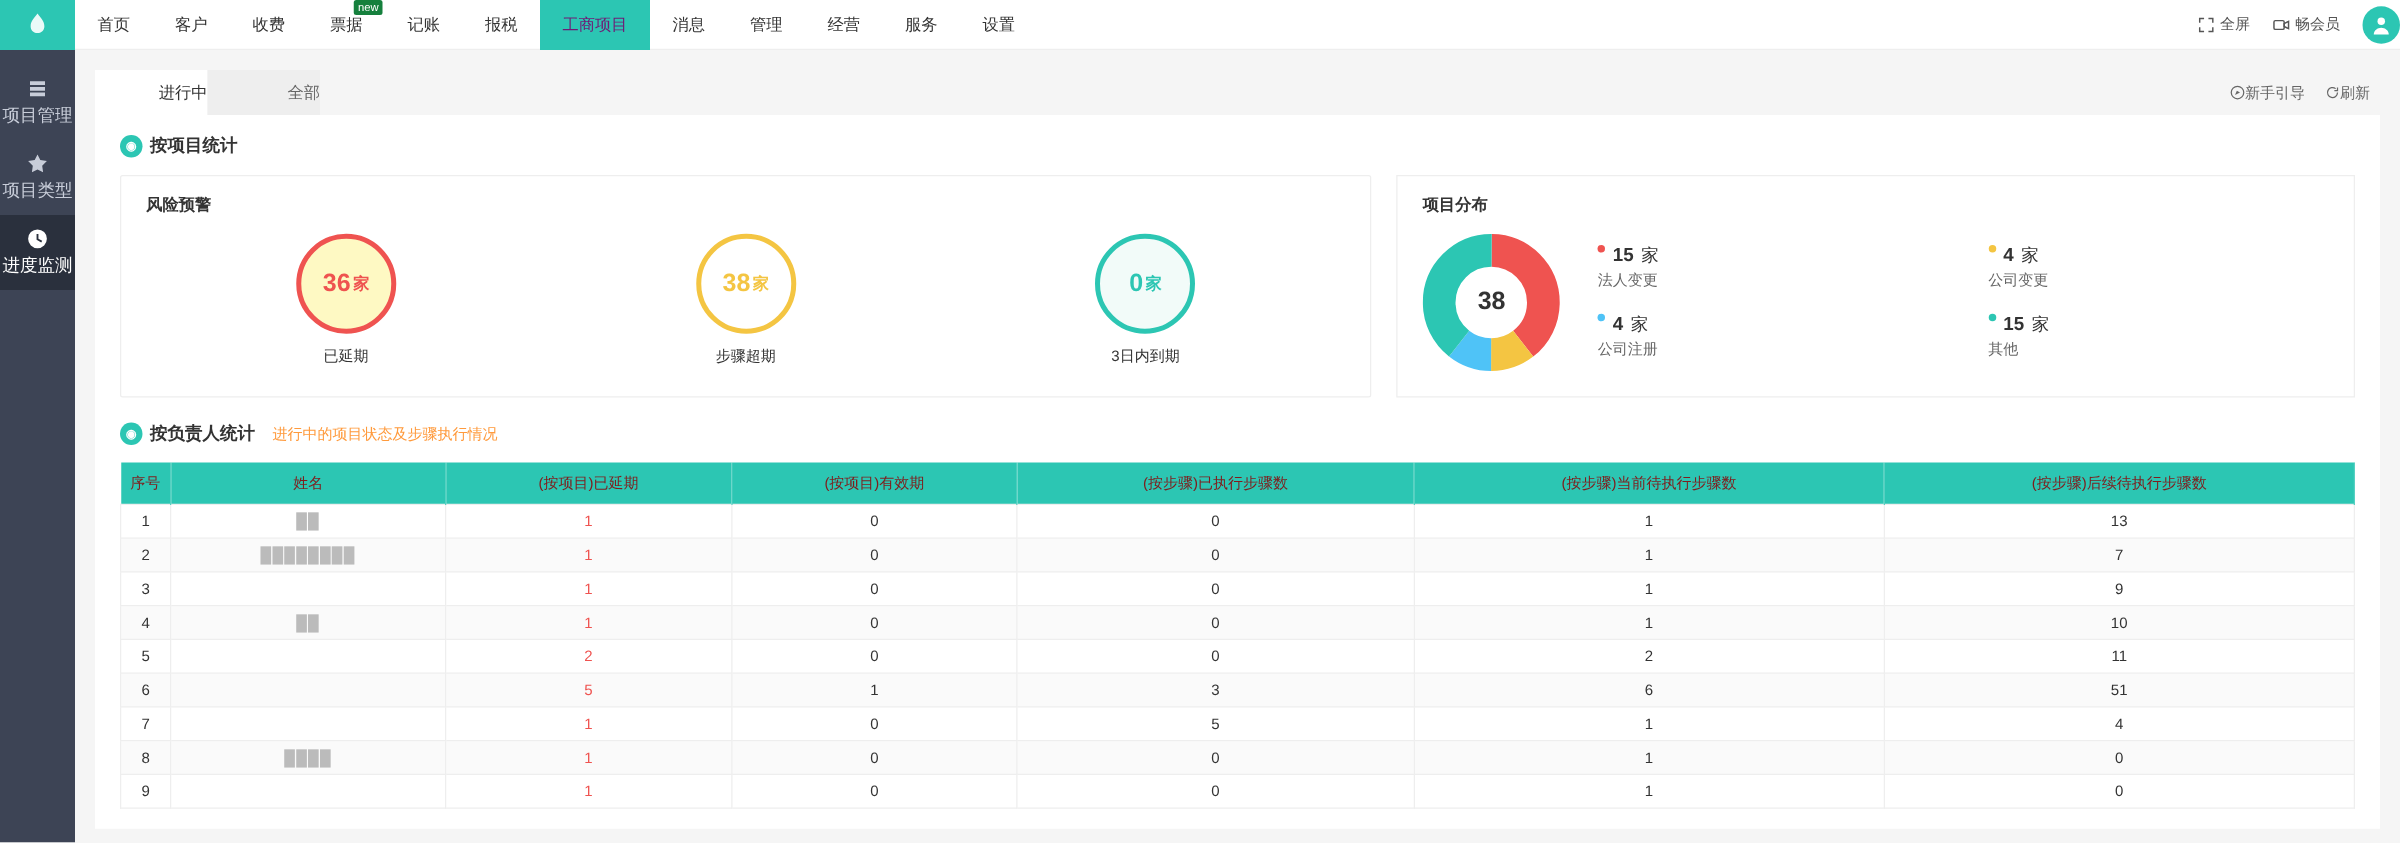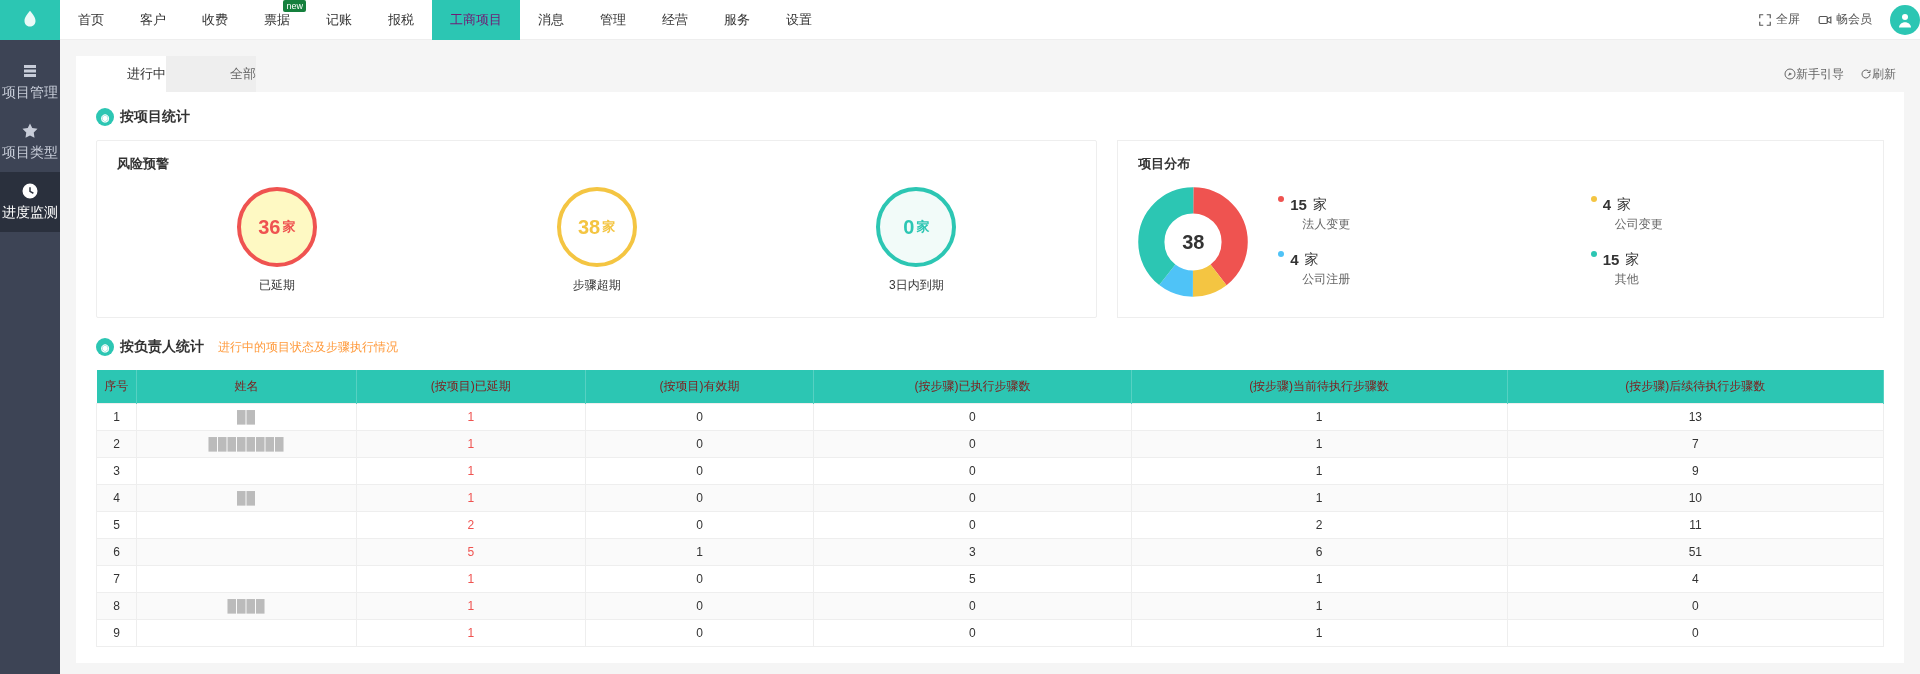--- a/index.html
+++ b/index.html
@@ -44,21 +44,21 @@
 .dist-panel{flex:1;border:1px solid #eee;padding:14px 20px 20px;border-radius:0}
 .dist-panel .panel-title{font-size:13px;font-weight:600;margin-bottom:14px}
 .dist-body{display:flex;gap:30px;align-items:center}
 .donut-wrap{position:relative;width:110px;height:110px}
 .donut-center{position:absolute;top:50%;left:50%;transform:translate(-50%,-50%);font-size:20px;font-weight:600}
 .legend{flex:1;display:grid;grid-template-columns:1fr 1fr;gap:18px 40px}
 .legend-item{display:flex;flex-direction:column;gap:2px}
 .legend-top{display:flex;align-items:flex-start;gap:6px;font-size:14px}
 .legend-top b{font-size:15px}
 .legend-dot{width:6px;height:6px;border-radius:50%}
-.legend-label{font-size:12px;color:#666;margin-left:24px}
+.legend-label{font-size:12px;color:#666;margin-left:0}
 .table-section{margin-top:20px}
 .tbl{width:100%;border-collapse:collapse;font-size:12px}
 .tbl th{background:#2cc6b3;color:#7f1d1d;font-weight:normal;padding:8px 6px;text-align:center;border-right:1px solid rgba(255,255,255,0.2)}
 .tbl th:first-child{width:40px}
 .tbl th:nth-child(2){width:220px}
 .tbl td{border:1px solid #eee;padding:6px;text-align:center;background:#fff}
 .tbl td.red{color:#ef5350}
 .tbl tr:nth-child(even) td{background:#fafafa}
 .name-blur{color:#bbb;letter-spacing:1px}
 </style>

